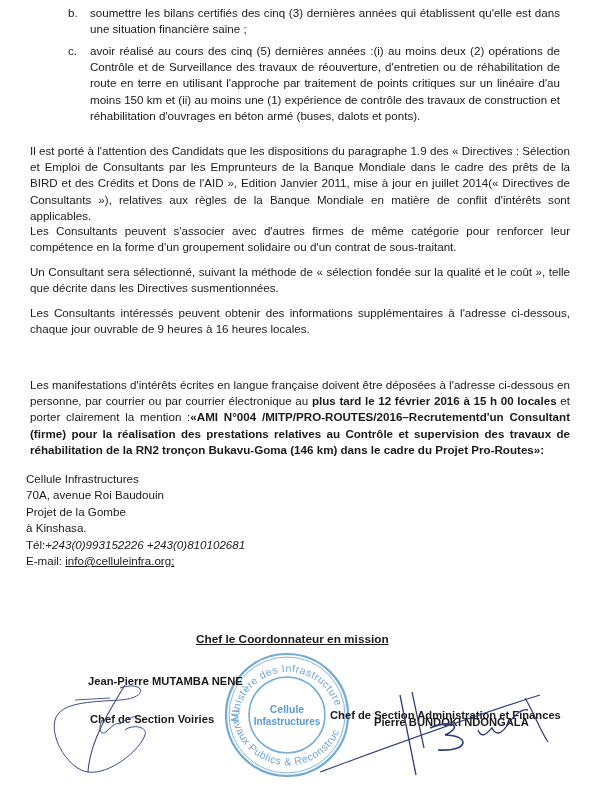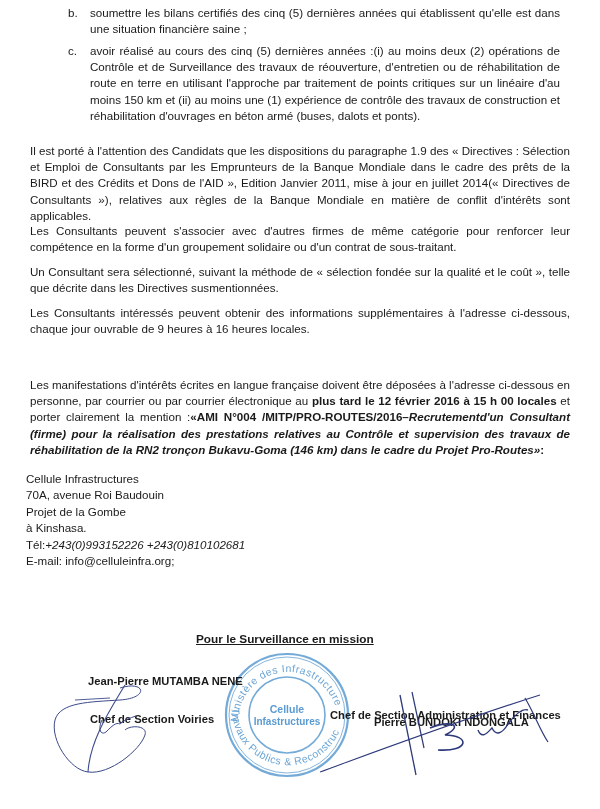--- a/index.html
+++ b/index.html
@@ -34,30 +34,31 @@
       left: -22px;
       top: 0;
     }
     .para {
       position: absolute;
       left: 30px;
       width: 540px;
       text-align: justify;
     }
     .bold { font-weight: bold; }
-    .bold-italic { font-weight: bold; font-style: italic; }
+    .bold-italic { font-weight: bold; }
     .addr {
       position: absolute;
       left: 26px;
       width: 300px;
       line-height: 16.4px;
     }
     .addr div { white-space: nowrap; }
     .italic { font-style: italic; }
     .link {
+      text-decoration: underline;
       color: #1a1a1a;
       text-align: right;
     }
     .sig-heading {
       position: absolute;
       left: 196px;
       top: 631px;
       font-weight: bold;
       text-decoration: underline;
       font-size: 11.8px;
@@ -81,21 +82,21 @@
       pointer-events: none;
     }
   </style>
 </head>
 <body>
 
 <div class="page">
 
   <div class="list-item" style="top:5px;">
     <span class="list-marker">b.</span>
-    <span>soumettre les bilans certifiés des cinq (5) dernières années qui établissent qu'elle est dans une situation financière saine ;</span>
+    <span>soumettre les bilans certifiés des cinq (3) dernières années qui établissent qu'elle est dans une situation financière saine ;</span>
   </div>
 
   <div class="list-item" style="top:43px;">
     <span class="list-marker">c.</span>
     <span>avoir réalisé au cours des cinq (5) dernières années :(i) au moins deux (2) opérations de  Contrôle et de Surveillance des travaux de réouverture, d'entretien ou de réhabilitation de route en terre en utilisant l'approche par traitement de points critiques sur un linéaire d'au moins 150 km et (ii) au moins une (1) expérience de contrôle des travaux de construction et réhabilitation d'ouvrages en béton armé (buses, dalots et ponts).</span>
   </div>
 
   <div class="para last-line" style="top:143px; text-align-last:left;">Il est porté à l'attention des Candidats  que les dispositions du paragraphe 1.9 des « Directives : Sélection et Emploi de Consultants par les Emprunteurs de la Banque Mondiale dans le cadre des prêts de la BIRD et des Crédits et Dons de l'AID », Edition Janvier 2011, mise à jour en juillet 2014(« Directives de Consultants »), relatives aux règles de la Banque Mondiale en matière de conflit d'intérêts sont applicables.</div>
 
   <div class="para" style="top:223px; text-align-last:left;">Les  Consultants peuvent s'associer avec d'autres firmes de même catégorie pour renforcer leur compétence en la forme d'un groupement solidaire ou d'un contrat de sous-traitant.</div>
@@ -114,21 +115,21 @@
     <div>Projet de la Gombe</div>
     <div>à Kinshasa.</div>
     <div>
       <span>Tél:</span><span class="italic">+243(0)993152226 +243(0)810102681</span>
     </div>
     <div>
       <span>E-mail: </span><a class="link">info@celluleinfra.org;</a>
     </div>
   </div>
 
-  <div class="sig-heading">Pour le Surveillance en mission</div>
+  <div class="sig-heading">Chef le Coordonnateur en mission</div>
 
   <svg class="stamp" viewBox="0 0 130 130">
     <defs>
       <path id="arcTop" d="M 16,72 A 50,50 0 0,1 114,58" fill="none"></path>
       <path id="arcBottom" d="M 10,58 A 56,56 0 0,0 118,80" fill="none"></path>
     </defs>
     <circle cx="65" cy="65" r="61" fill="none" stroke="#5b9bd1" stroke-width="2.2" opacity="0.85"></circle>
     <circle cx="65" cy="65" r="58" fill="none" stroke="#5b9bd1" stroke-width="1" opacity="0.75"></circle>
     <circle cx="65" cy="65" r="38" fill="none" stroke="#5b9bd1" stroke-width="1.6" opacity="0.85"></circle>
     <text font-family="Liberation Sans, sans-serif" font-size="10.5" fill="#5b9bd1" opacity="0.9" letter-spacing="0.5">

